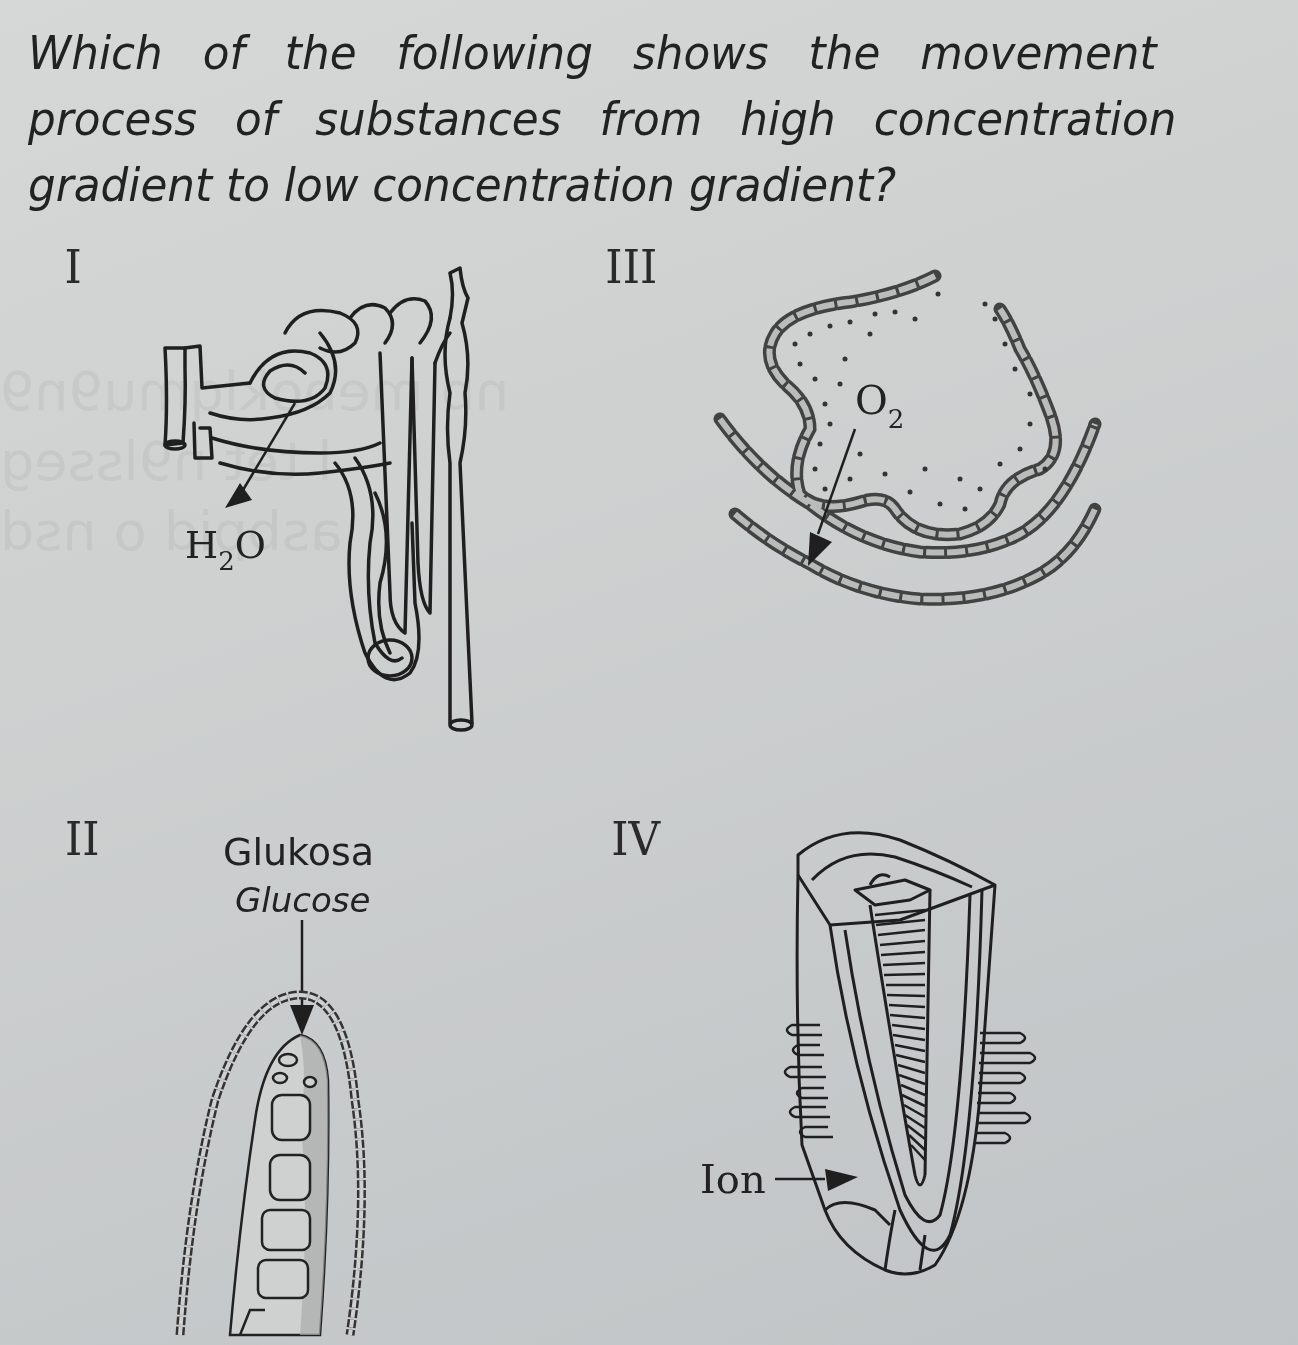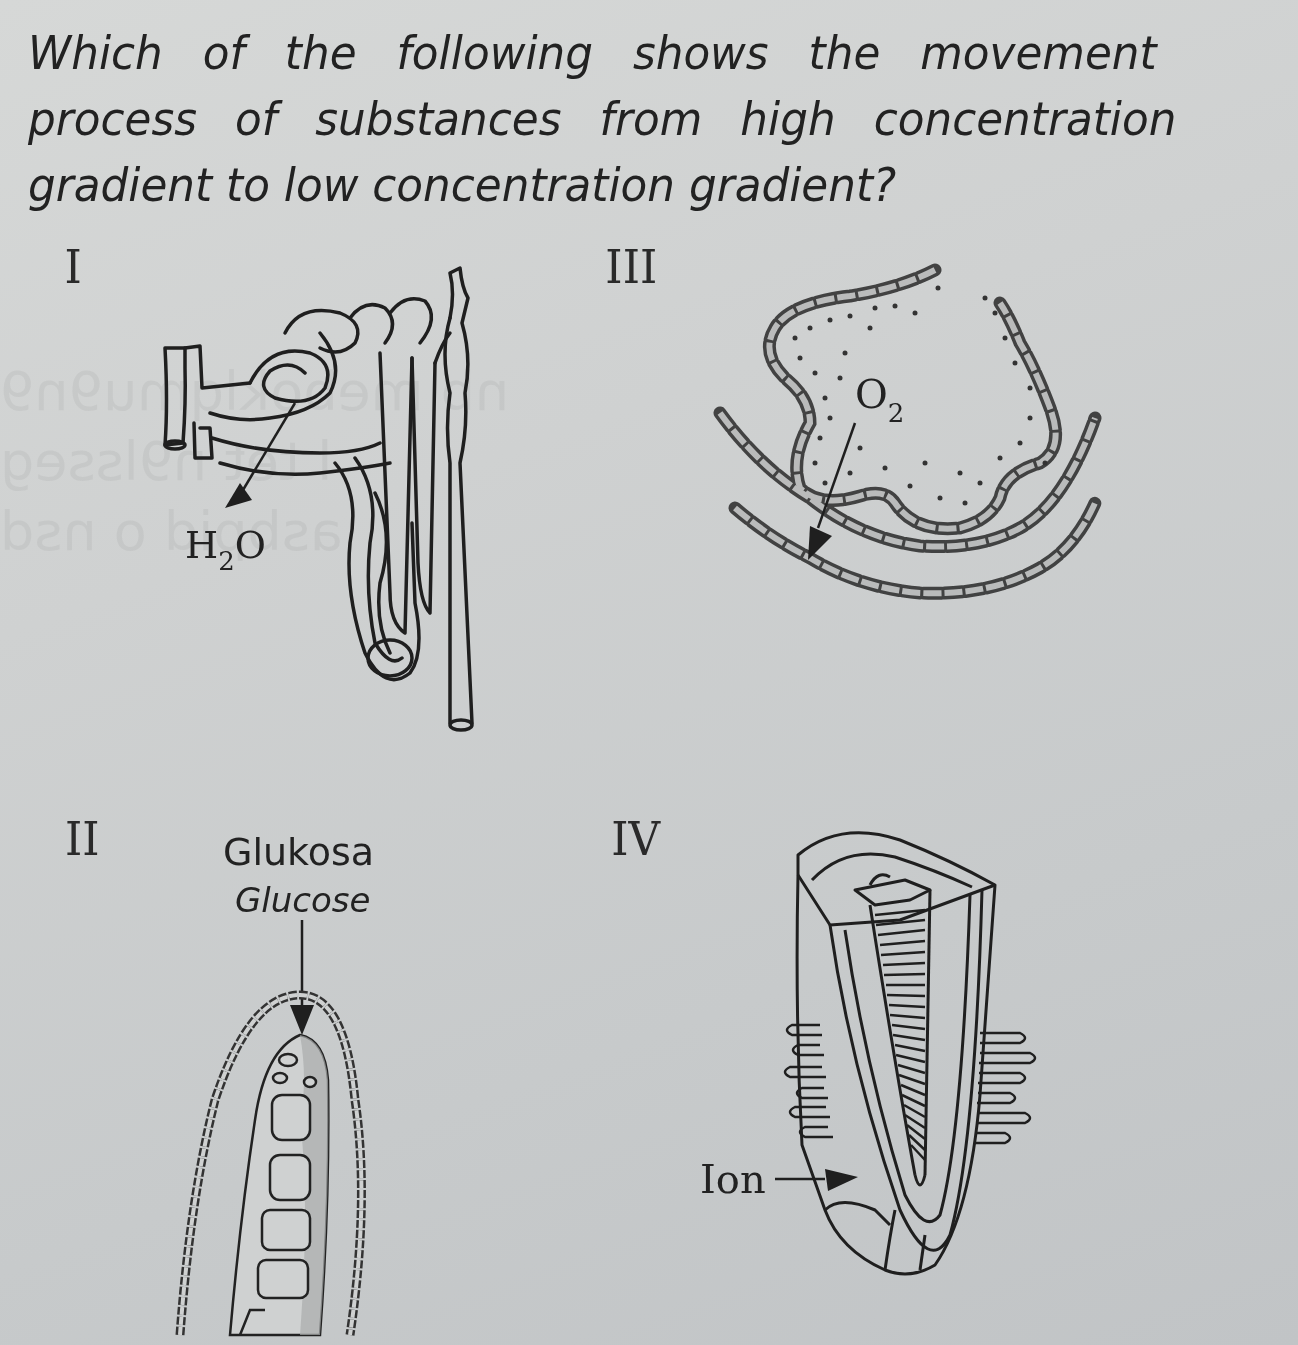--- a/index.html
+++ b/index.html
@@ -83,21 +83,21 @@
       <ellipse cx="311" cy="462" rx="11" ry="5"></ellipse>
     </g>
 
     <line x1="145" y1="140" x2="90" y2="232" stroke="#1f1f1f" stroke-width="2.5"></line>
     <polygon points="75,245 90,220 102,237" fill="#1f1f1f"></polygon>
     <text x="35" y="295" font-size="38" class="label-serif"><tspan>H</tspan><tspan dy="12" font-size="26">2</tspan><tspan dy="-12">O</tspan></text>
 
   </svg>
 </div>
 
-<div class="fig" style="left:700px;top:258px;">
+<div class="fig" style="left:700px;top:264px;">
   <svg width="400" height="360" viewBox="0 0 400 360">
     <defs>
       <pattern id="chainA" width="22" height="14" patternUnits="userSpaceOnUse">
         <ellipse cx="11" cy="7" rx="10" ry="5" fill="none" stroke="#333" stroke-width="2.2"></ellipse>
       </pattern>
     </defs>
     <g fill="none" stroke="#333" stroke-width="13" stroke-dasharray="18 3" stroke-linecap="round" opacity="0.9">
 
       <path d="M235 12 Q200 30 150 38 Q90 45 75 70 Q60 95 85 120 Q110 140 110 165 Q90 200 100 230 Q120 250 160 238 Q185 230 195 245 Q215 275 260 270 Q290 262 300 240 Q305 215 340 205 Q365 190 350 150 Q335 110 320 85 Q310 60 300 45"></path>
 

